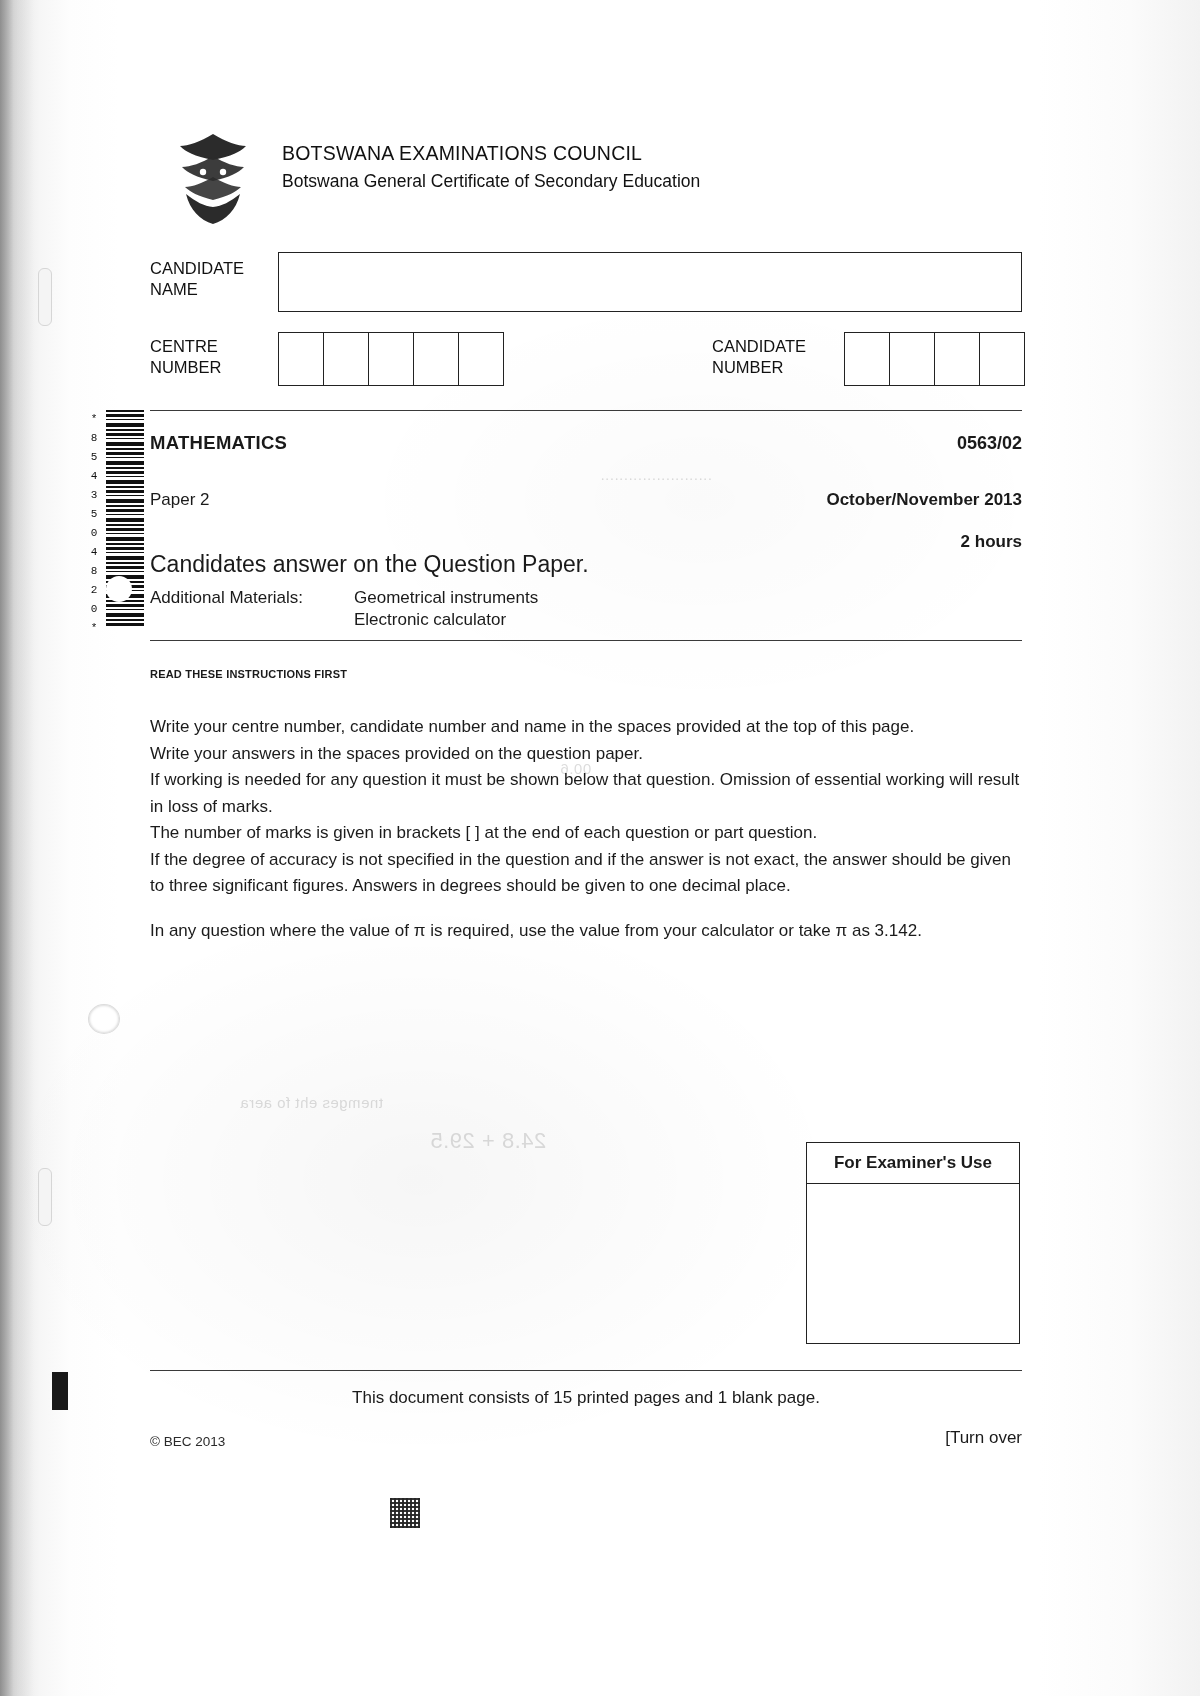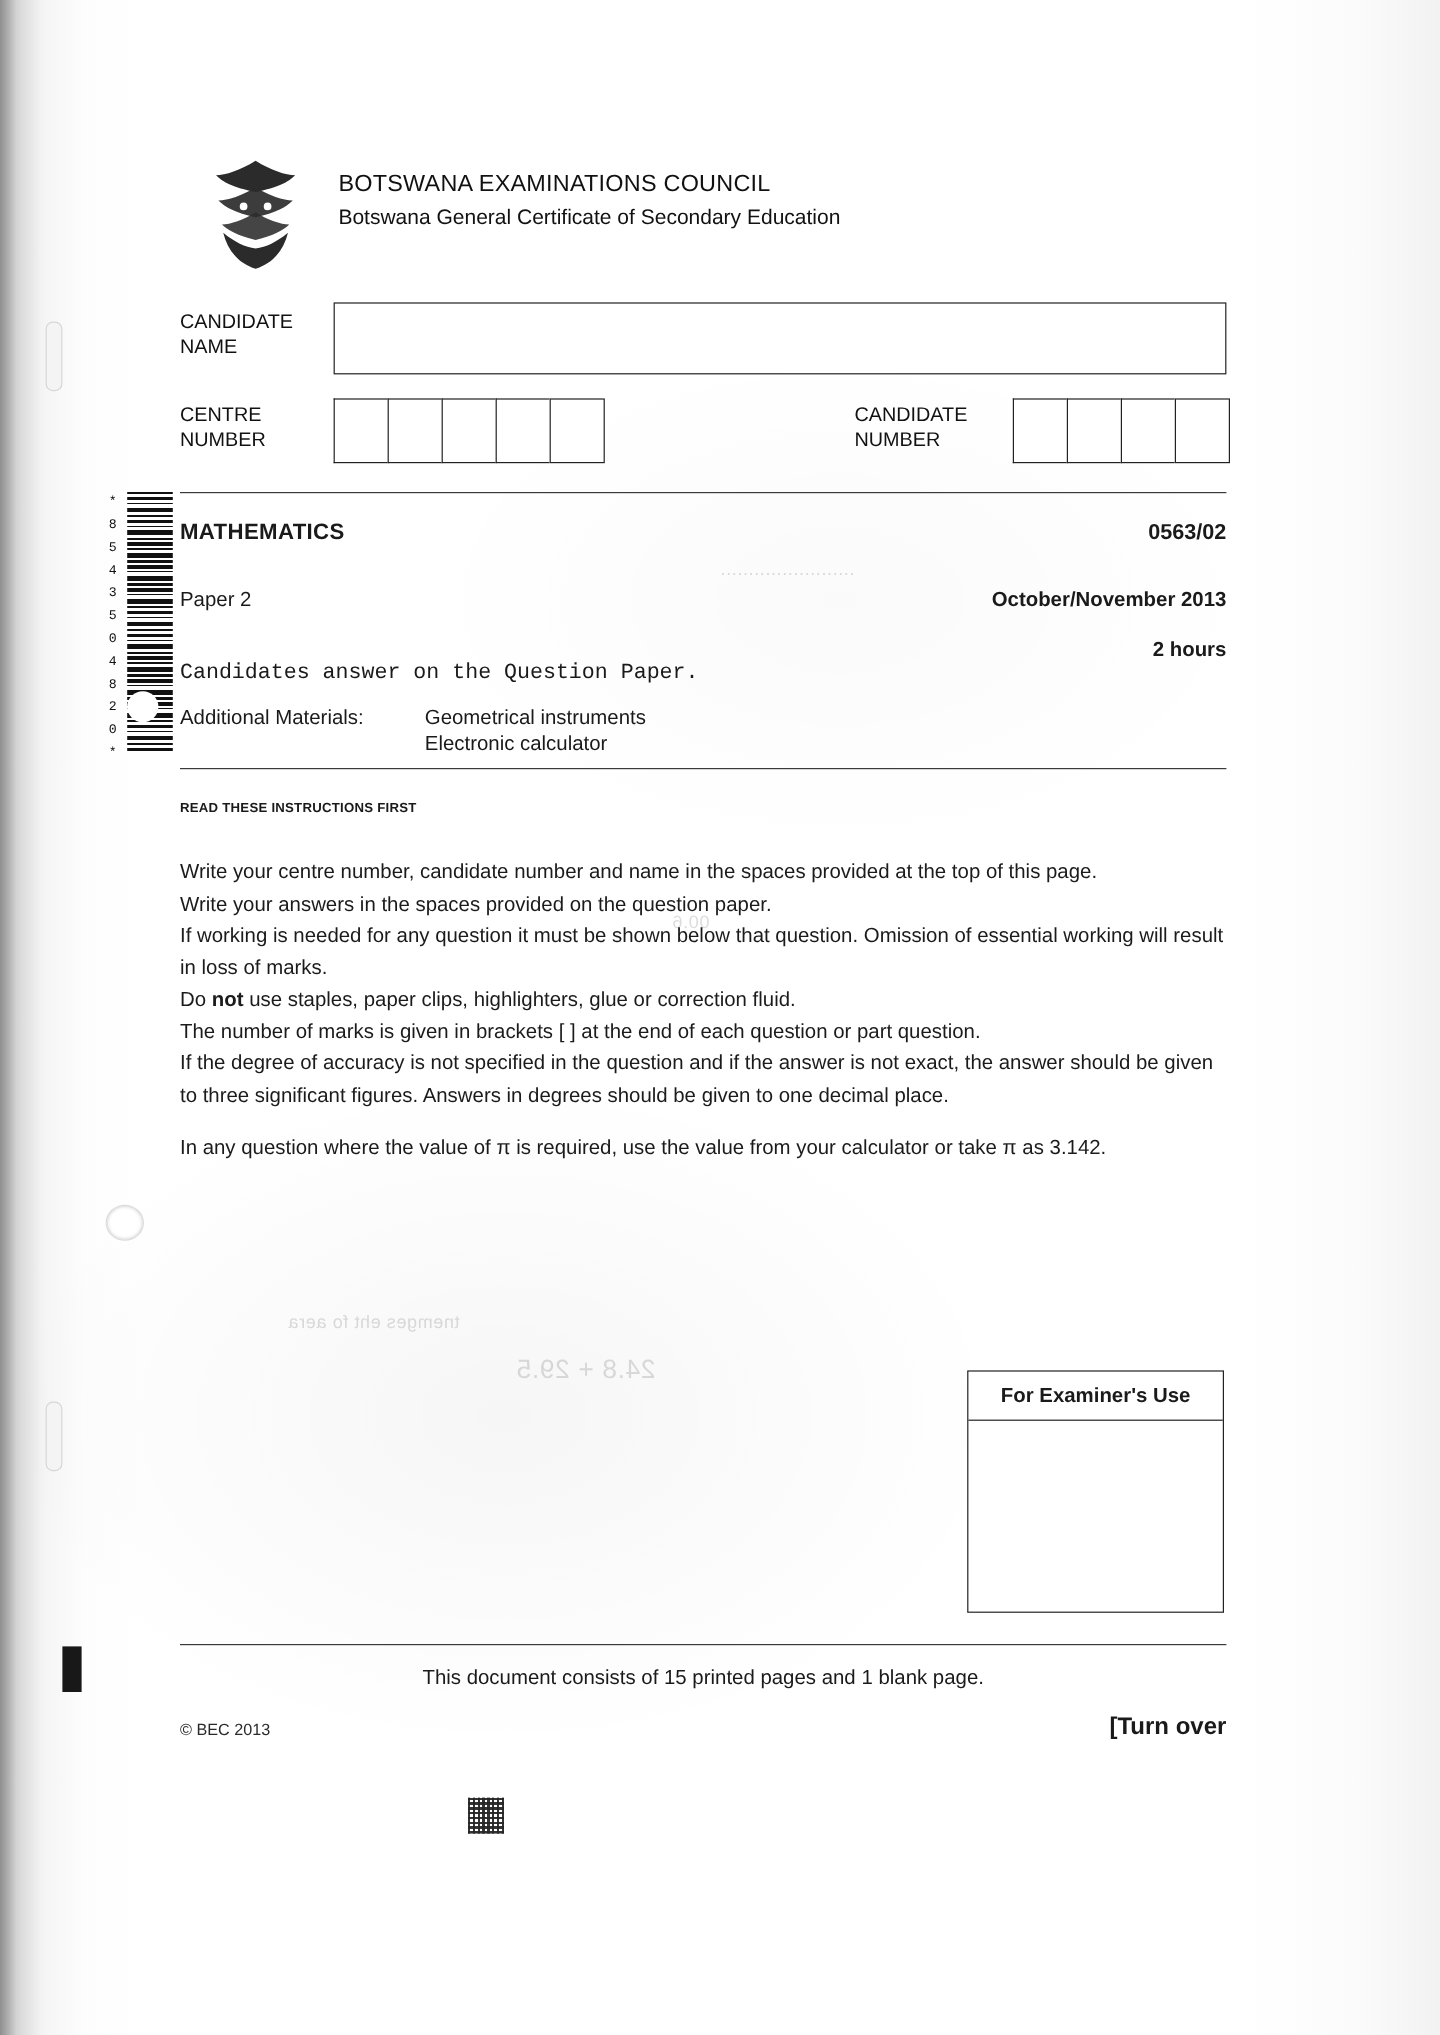--- a/index.html
+++ b/index.html
@@ -177,22 +177,21 @@
   .paper-label { font-size: 17px; }
   .session { font-size: 17px; font-weight: bold; }
 
   .duration {
     position: absolute; right: 0; top: 532px;
     font-size: 17px; font-weight: bold;
   }
 
   .answer-on {
     position: absolute; left: 0; top: 551px;
-    font-size: 18px;
-    font-family: Liberation Mono, monospace;
+    font-size: 23px;
   }
   .addl-label {
     position: absolute; left: 0; top: 588px;
     font-size: 17px;
   }
   .addl-1 { position: absolute; left: 204px; top: 588px; font-size: 17px; }
   .addl-2 { position: absolute; left: 204px; top: 610px; font-size: 17px; }
 
   
   .instr-title {
@@ -230,21 +229,21 @@
     position: absolute; left: 0; top: 1388px; width: 872px;
     text-align: center; font-size: 17px;
   }
   .doc-consists b { font-weight: normal; }
   .copyright {
     position: absolute; left: 0; top: 1434px;
     font-size: 13.5px; color: #2a2a2a;
   }
   .turnover {
     position: absolute; right: 0; top: 1428px;
-    font-size: 20px; font-weight: bold;
+    font-size: 17px; font-weight: normal;
   }
 
   
   .barcode-wrap {
     position: absolute;
     left: 86px; top: 410px;
     width: 60px; height: 216px;
   }
   .barcode-digits {
     position: absolute;
@@ -404,21 +403,20 @@
     <div class="addl-2">Electronic calculator</div>
 
     <div class="rule rule-2"></div>
 
     <div class="instr-title">READ THESE INSTRUCTIONS FIRST</div>
 
     <div class="instr-body">
       <p>Write your centre number, candidate number and name in the spaces provided at the top of this page.</p>
       <p>Write your answers in the spaces provided on the question paper.</p>
       <p>If working is needed for any question it must be shown below that question. Omission of essential working will result in loss of marks.</p>
-      <p>Do <b>not</b> use staples, paper clips, highlighters, glue or correction fluid.</p>
       <p>The number of marks is given in brackets [ ] at the end of each question or part question.</p>
       <p>If the degree of accuracy is not specified in the question and if the answer is not exact, the answer should be given to three significant figures. Answers in degrees should be given to one decimal place.</p>
       <p class="gap">In any question where the value of π is required, use the value from your calculator or take π as 3.142.</p>
     </div>
 
     <div class="examiner-box">
       <div class="examiner-head">For Examiner's Use</div>
     </div>
 
     <div class="rule rule-3"></div>

